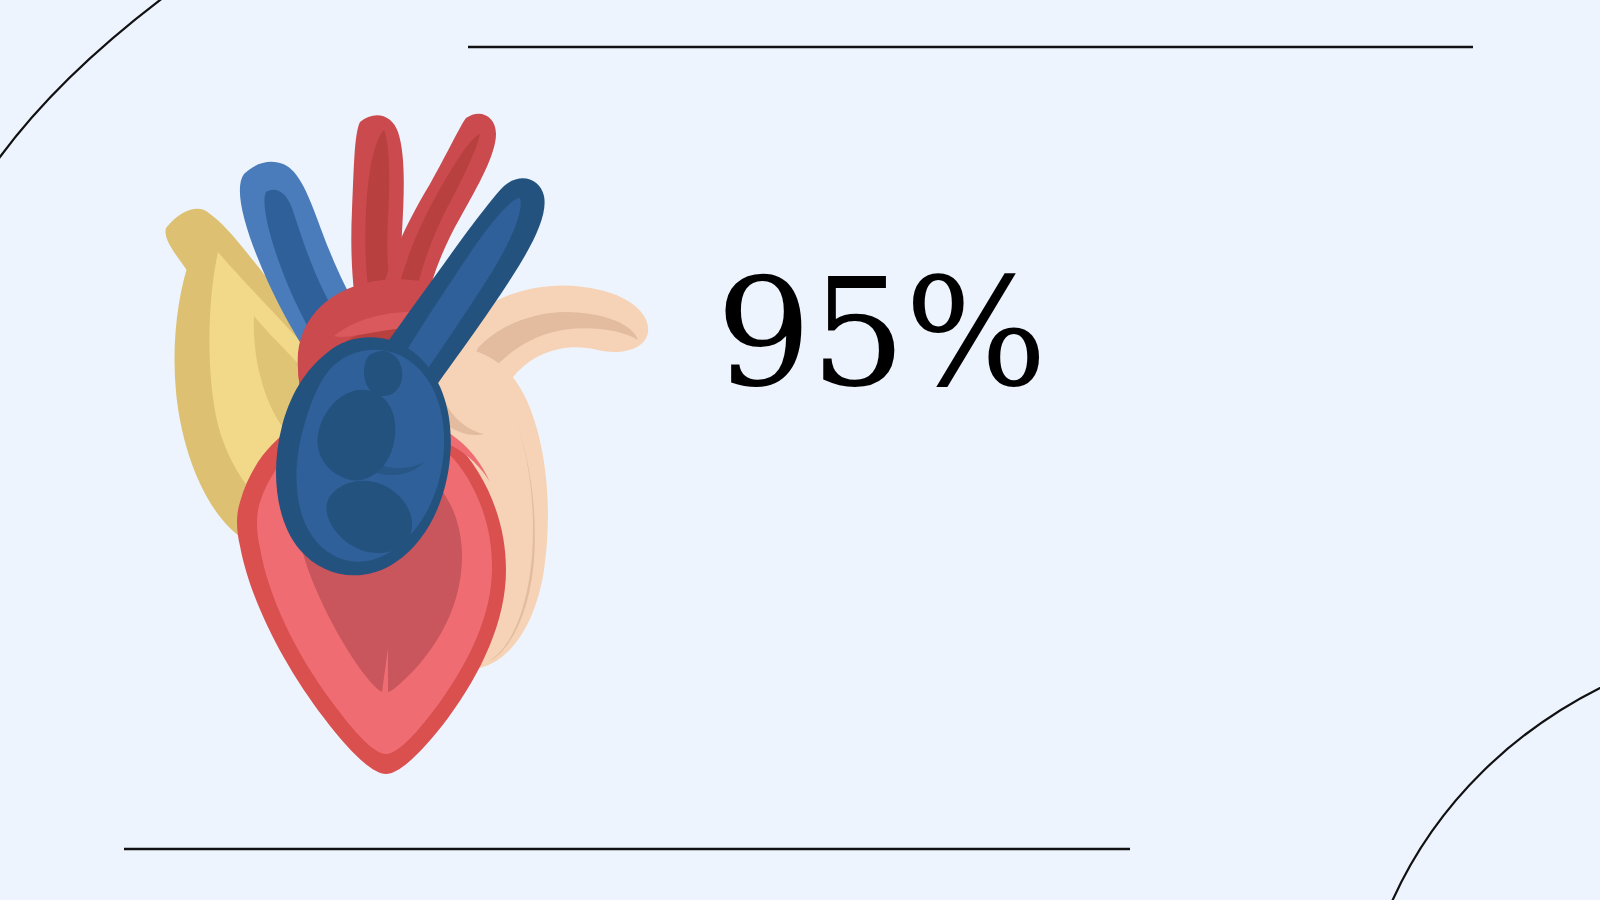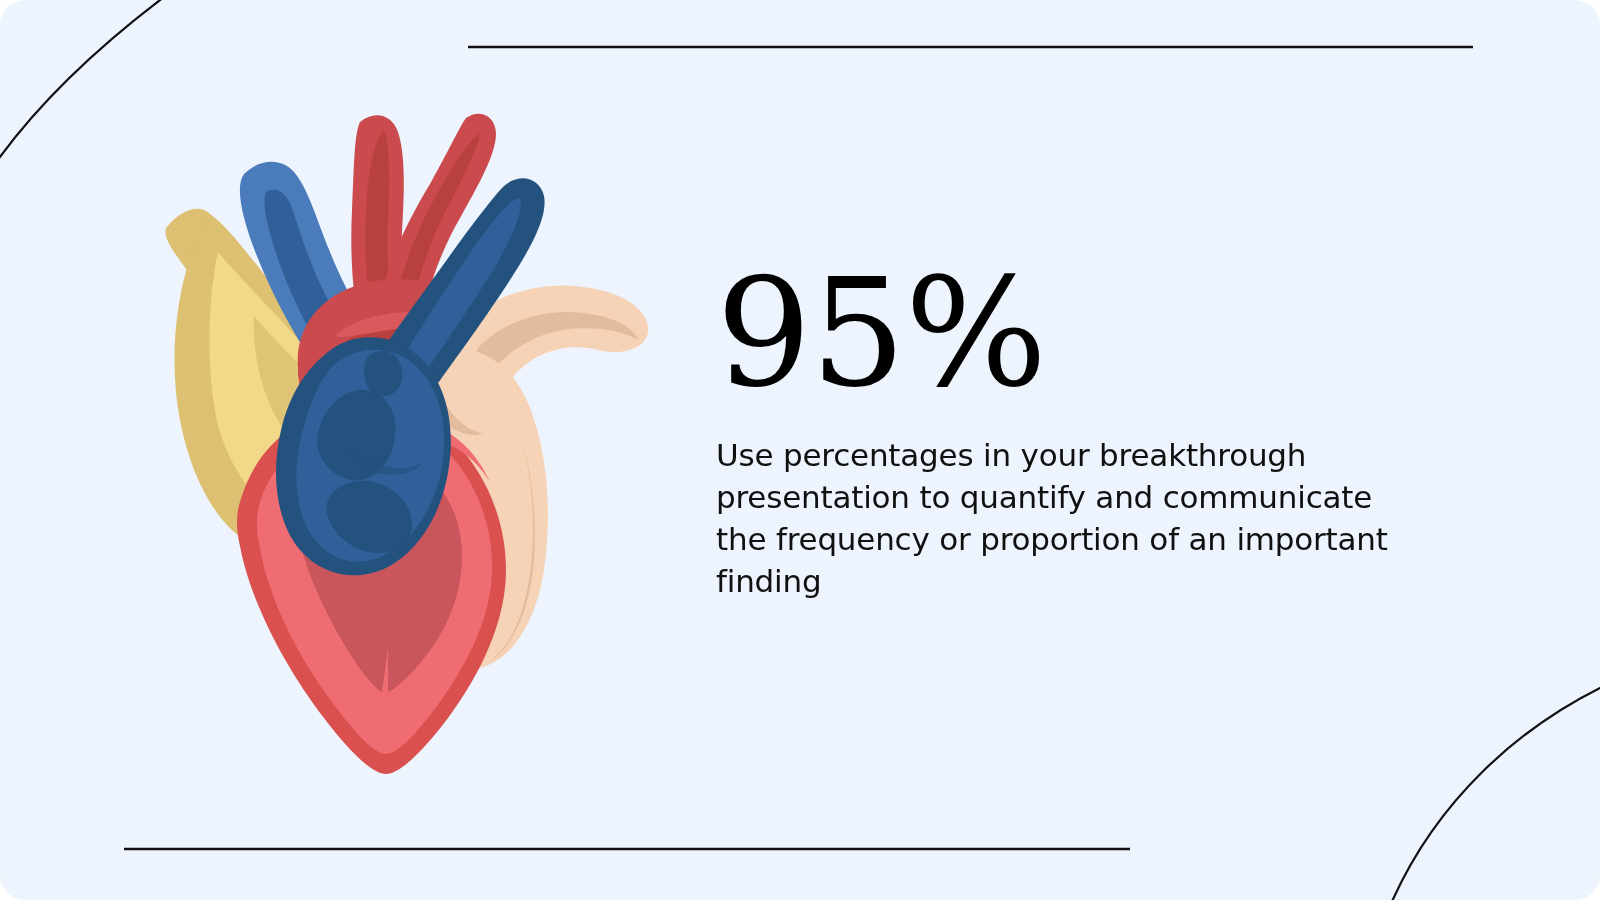--- a/index.html
+++ b/index.html
@@ -11,21 +11,20 @@
     height: 900px;
     overflow: hidden;
     font-family: "Liberation Sans", sans-serif;
   }
   #slide {
     position: relative;
     width: 1600px;
     height: 900px;
     background: #edf4fd;
     overflow: hidden;
-    border-radius: 25px;
   }
 
   
   .deco-svg {
     position: absolute;
     left: 0;
     top: 0;
     width: 1600px;
     height: 900px;
     pointer-events: none;
@@ -194,16 +193,15 @@
         <path d="M228 252 C 240 248 252 256 254 270 C 256 284 248 296 236 296
                  C 224 296 216 286 216 272 C 216 260 220 254 228 252 Z" fill="#24527f"></path>
         <path d="M206 348 C 224 368 254 374 276 362 C 258 382 220 378 202 356 Z" fill="#24527f" opacity="0.7"></path>
       </g>
 
     </svg>
   </div>
 
   <div class="text-block">
     <div class="big-stat">95%</div>
-    <p class="stat-desc">Use percentages in your breakthrough presentation to quantify and communicate the frequency or proportion of an important finding</p>
   </div>
 
 </div>
 
 </body></html>

